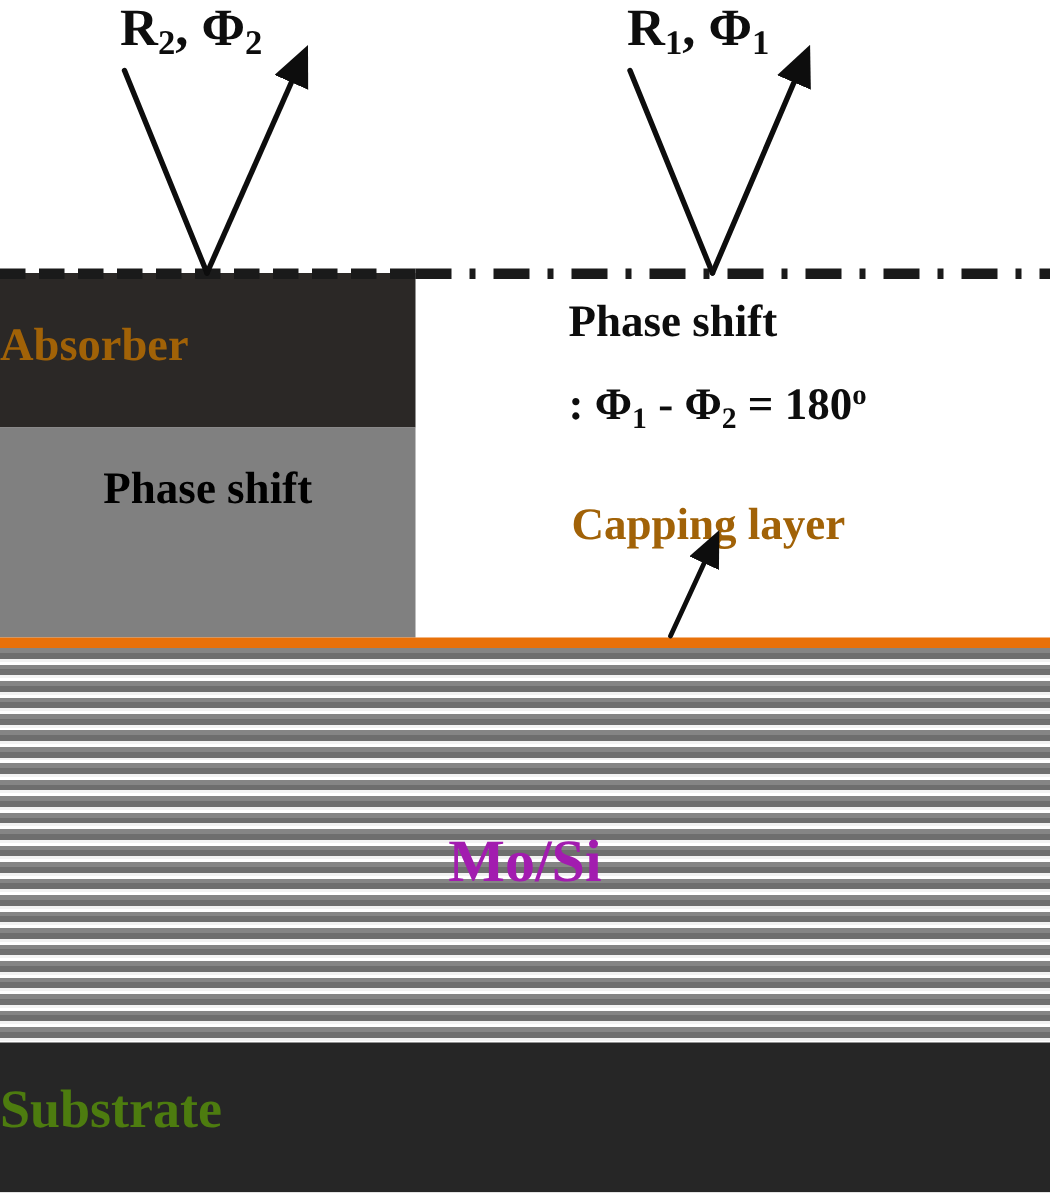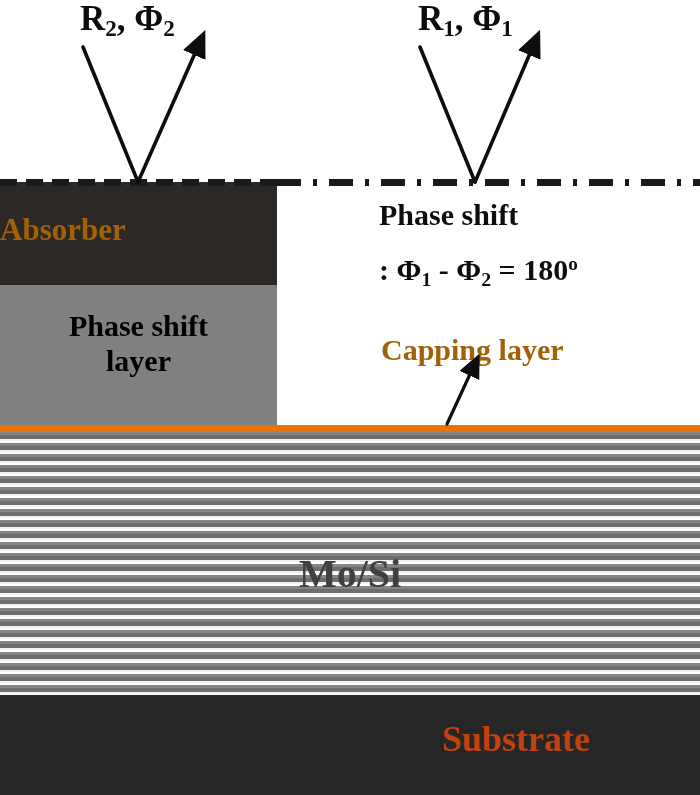--- a/index.html
+++ b/index.html
@@ -157,31 +157,31 @@
     font-size: 30px;
     color: #a16207;
   }
 
   #label-mosi {
     left: 0;
     top: 550px;
     width: 700px;
     text-align: center;
     font-size: 40px;
-    color: #404040;
+    color: #a21caf;
     z-index: 30;
   }
 
   #label-substrate {
     left: 0;
     top: 718px;
     width: 590px;
-    text-align: right;
+    text-align: left;
     font-size: 36px;
-    color: #c2410c;
+    color: #4d7c0f;
   }
 </style>
 </head>
 <body>
 
 <div id="diagram">
 
   <div class="block" id="absorber-block"></div>
   <div class="block" id="phase-shift-block"></div>
   <div class="block" id="capping-layer-band"></div>
@@ -211,21 +211,20 @@
   </svg>
 
   <div class="label" id="label-r2"><span>R</span><sub>2</sub><span>, </span><span>Φ</span><sub>2</sub></div>
 
   <div class="label" id="label-r1"><span>R</span><sub>1</sub><span>, </span><span>Φ</span><sub>1</sub></div>
 
   <div class="label" id="label-absorber">Absorber</div>
 
   <div class="label" id="label-phase-shift-layer">
     <div>Phase shift</div>
-    <div>layer</div>
   </div>
 
   <div class="label" id="label-phase-shift-value">
     <div>Phase shift</div>
     <div class="line2"><span>: </span><span>Φ</span><sub>1</sub><span> - </span><span>Φ</span><sub>2</sub><span> = </span><span>180</span><sup>o</sup></div>
   </div>
 
   <div class="label" id="label-capping">Capping layer</div>
 
   <div class="label" id="label-mosi">Mo/Si</div>

